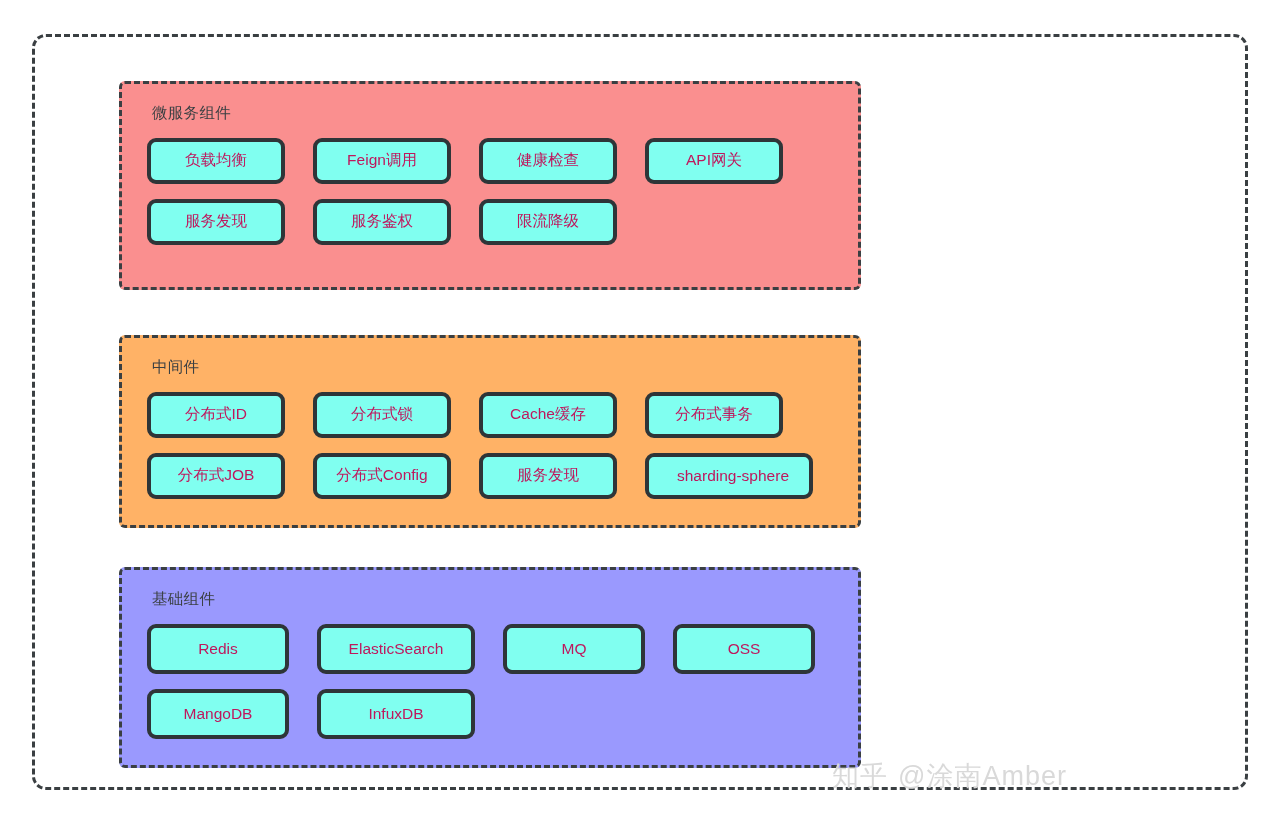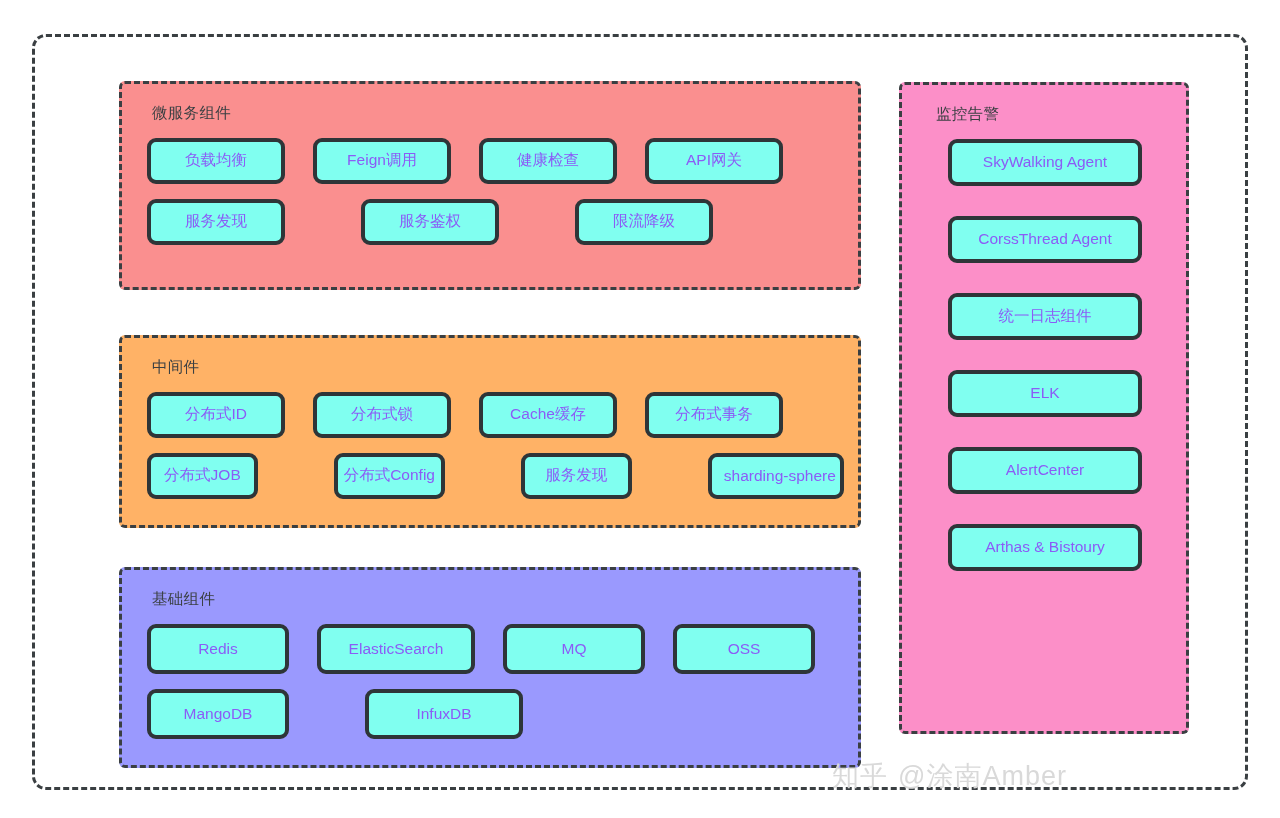--- a/index.html
+++ b/index.html
@@ -76,29 +76,29 @@
   .panel-base    { height: 201px; margin-top: 39px; }
   .panel-monitor { height: 652px; padding: 0 18px; }
 
   
   .chip-row {
     display: flex;
     align-items: flex-start;
     margin-bottom: 15px;
     padding-left: 11px;
   }
-  .chip-row:last-child { margin-bottom: 0; gap: 48px; }
+  .chip-row:last-child { margin-bottom: 0; }
 
   
   .chip {
     box-sizing: border-box;
     background: #80fff0;
     border: 4px solid #2e3538;
     border-radius: 9px;
-    color: #8b5cf6;
+    color: #be185d;
     font-size: 15.5px;
     display: flex;
     align-items: center;
     justify-content: center;
     text-align: center;
     height: 46px;
     margin-right: 28px;
     white-space: nowrap;
   }
   .chip:last-child { margin-right: 0; }
@@ -195,32 +195,18 @@
       </div>
 
       <div class="chip-row row-base">
         <div class="chip">MangoDB</div>
         <div class="chip w-es">InfuxDB</div>
       </div>
     </div>
 
   </div>
 
-  <div class="right-col">
-    <div class="panel panel-monitor">
-      <div class="panel-title">监控告警</div>
-
-      <div class="chip-stack">
-        <div class="chip">SkyWalking Agent</div>
-        <div class="chip">CorssThread Agent</div>
-        <div class="chip">统一日志组件</div>
-        <div class="chip">ELK</div>
-        <div class="chip">AlertCenter</div>
-        <div class="chip">Arthas &amp; Bistoury</div>
-      </div>
-    </div>
-  </div>
 
   <div class="watermark">
     <span class="wm-logo">知乎</span><span>@涂南Amber</span>
   </div>
 
 </div>
 
 </body></html>

